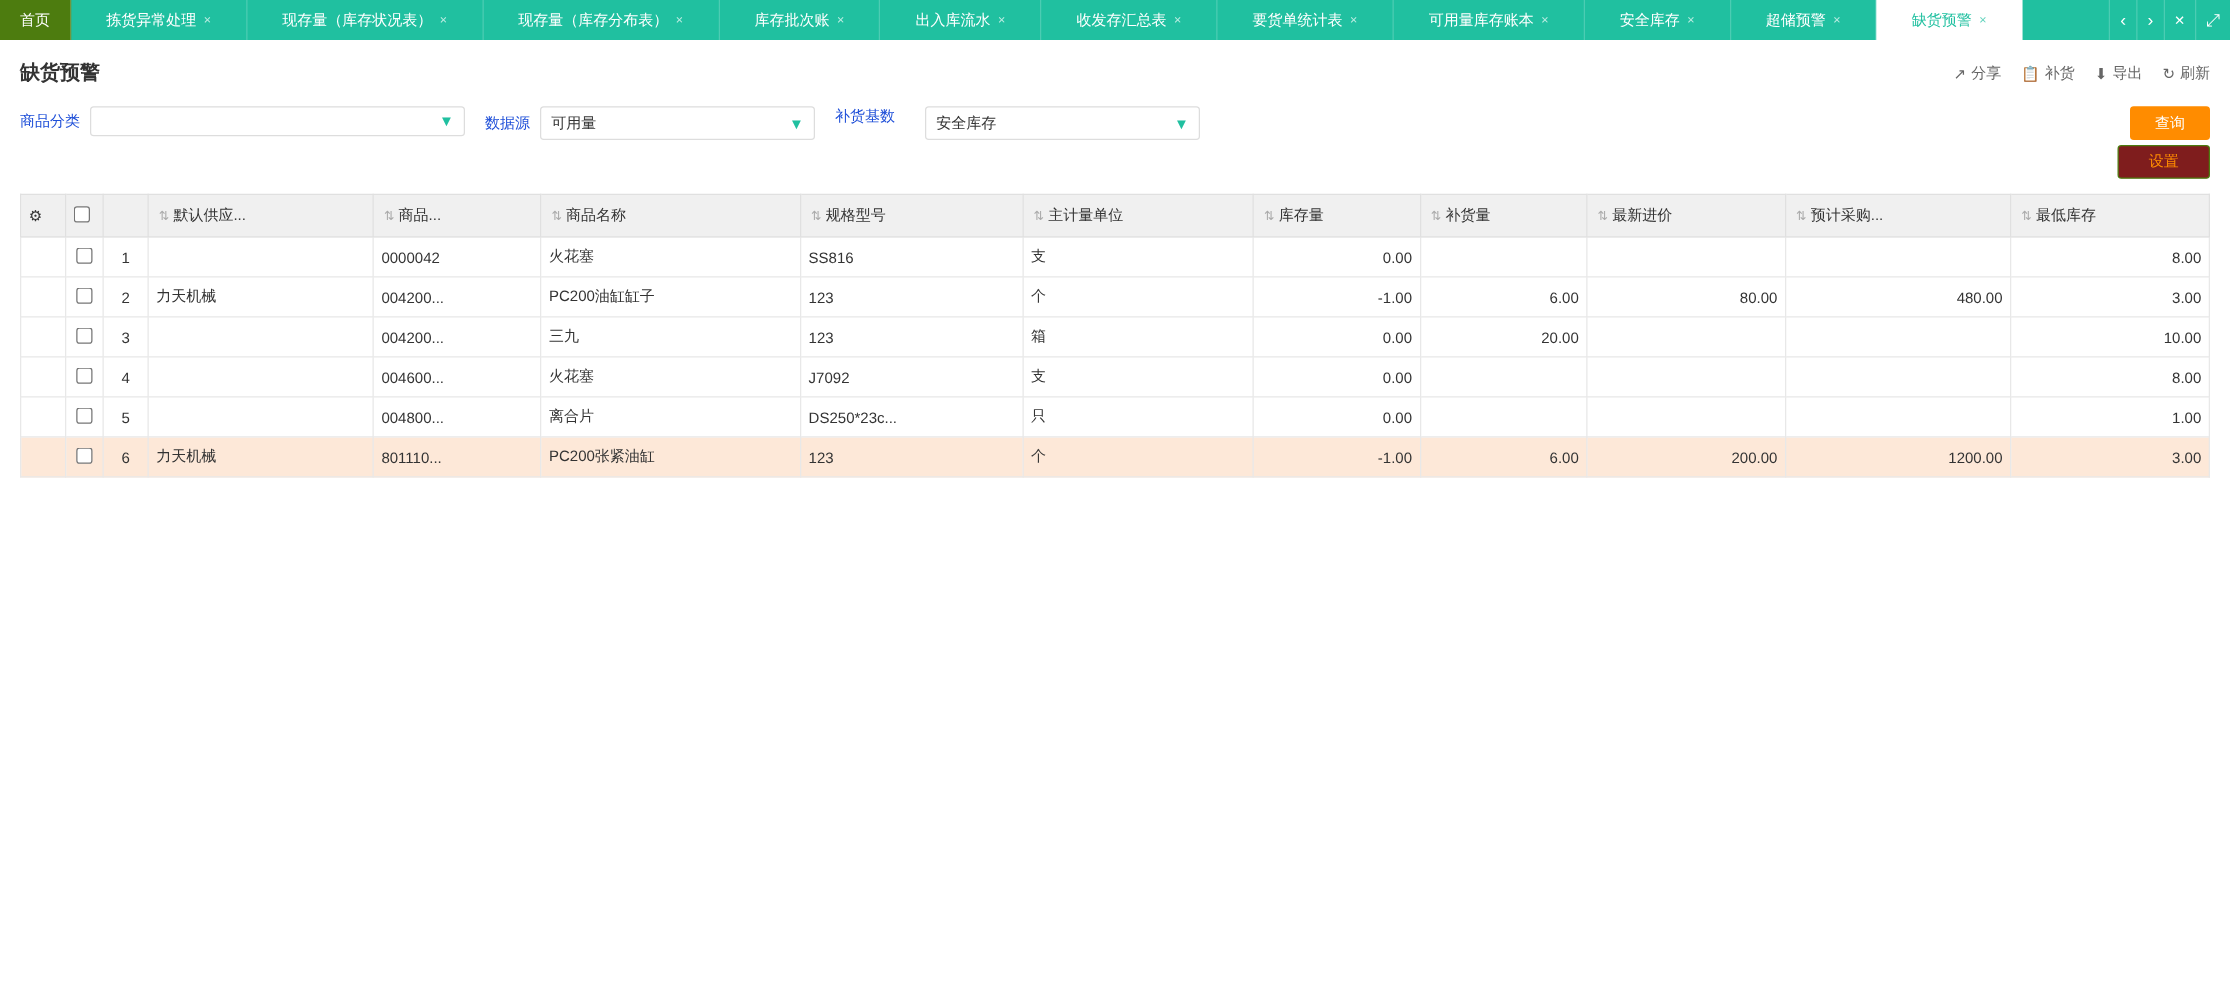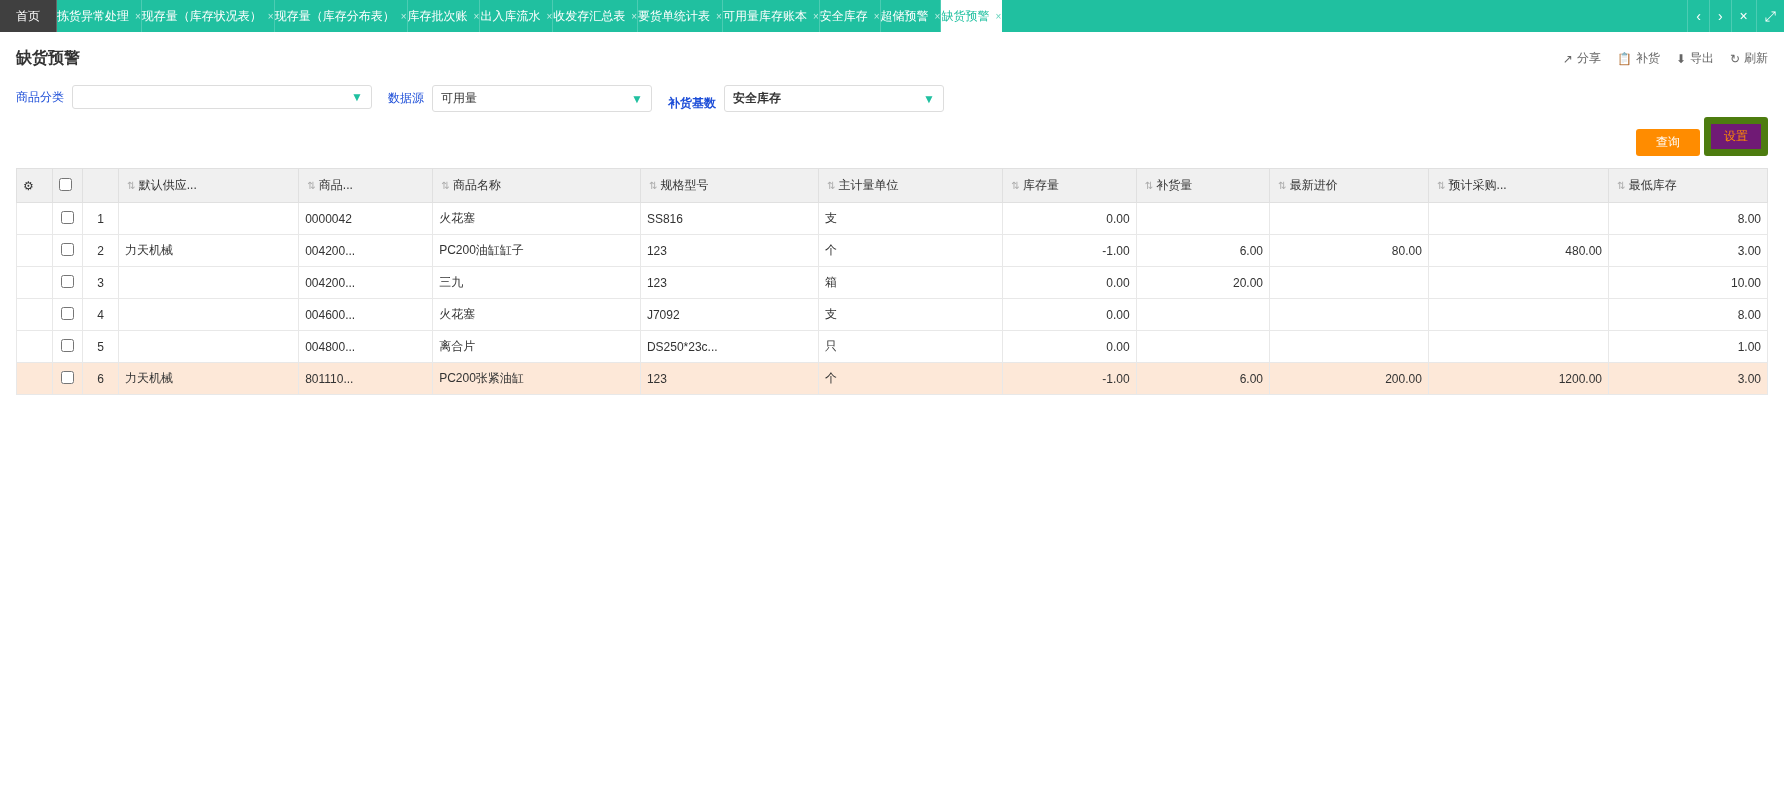--- a/index.html
+++ b/index.html
@@ -9,31 +9,31 @@
     .tab-bar {
       display: flex;
       align-items: center;
       background: #20c0a0;
       height: 32px;
       overflow: hidden;
     }
     .tab-item {
       display: flex;
       align-items: center;
-      padding: 0 0;
+      padding: 0 28px;
       height: 100%;
       color: #fff;
       white-space: nowrap;
       cursor: pointer;
       font-size: 12px;
       border-right: 1px solid rgba(255,255,255,0.2);
       flex-shrink: 0;
     }
     .tab-item:first-child {
-      background: #404040;
+      background: #4d7c0f;
       padding: 0 16px;
     }
     .tab-item.active {
       background: #fff;
       color: #20c0a0;
     }
     .tab-item .close-x {
       margin-left: 6px;
       font-size: 10px;
       opacity: 0.7;
@@ -112,41 +112,40 @@
       min-width: 220px;
     }
     .chevron-down {
       color: #20c0a0;
       margin-left: 8px;
     }
 
     .filter-actions {
       margin-left: auto;
       display: flex;
-      flex-direction: row;
+      flex-direction: column;
       gap: 4px;
       align-items: flex-end;
-      margin-top: 32px;
     }
     .btn-primary {
       background: #ff8c00;
       color: #fff;
       border: none;
       border-radius: 3px;
       padding: 5px 20px;
       cursor: pointer;
       font-size: 12px;
       min-width: 60px;
     }
     .btn-default {
-      background: #701a75;
+      background: #7f1d1d;
       color: #ff8c00;
-      border: 7px solid #4d7c0f;
+      border: 1px solid #4d7c0f;
       border-radius: 3px;
-      padding: 4px 13px;
+      padding: 4px 24px;
       cursor: pointer;
       font-size: 12px;
       min-width: 60px;
     }
 
     
     .data-table {
       width: 100%;
       border-collapse: collapse;
       font-size: 12px;
@@ -282,21 +281,21 @@
         <span class="chevron-down">▼</span>
       </div>
     </div>
     <div style="display: flex; align-items: center; gap: 8px; flex: 0 0 auto;">
       <span class="filter-label">数据源</span>
       <div class="filter-select filter-select-medium">
         <span>可用量</span>
         <span class="chevron-down">▼</span>
       </div>
     </div>
-    <div style="display: flex; align-items: flex-end; gap: 8px; flex: 0 0 auto; font-weight: bold;">
+    <div style="display: flex; align-items: flex-start; gap: 24px; flex: 0 0 auto;">
       <span class="filter-label">补货基数</span>
       <div class="filter-select filter-select-medium">
         <span>安全库存</span>
         <span class="chevron-down">▼</span>
       </div>
     </div>
     <div class="filter-actions">
       <button class="btn-primary">查询</button>
       <button class="btn-default">设置</button>
     </div>

